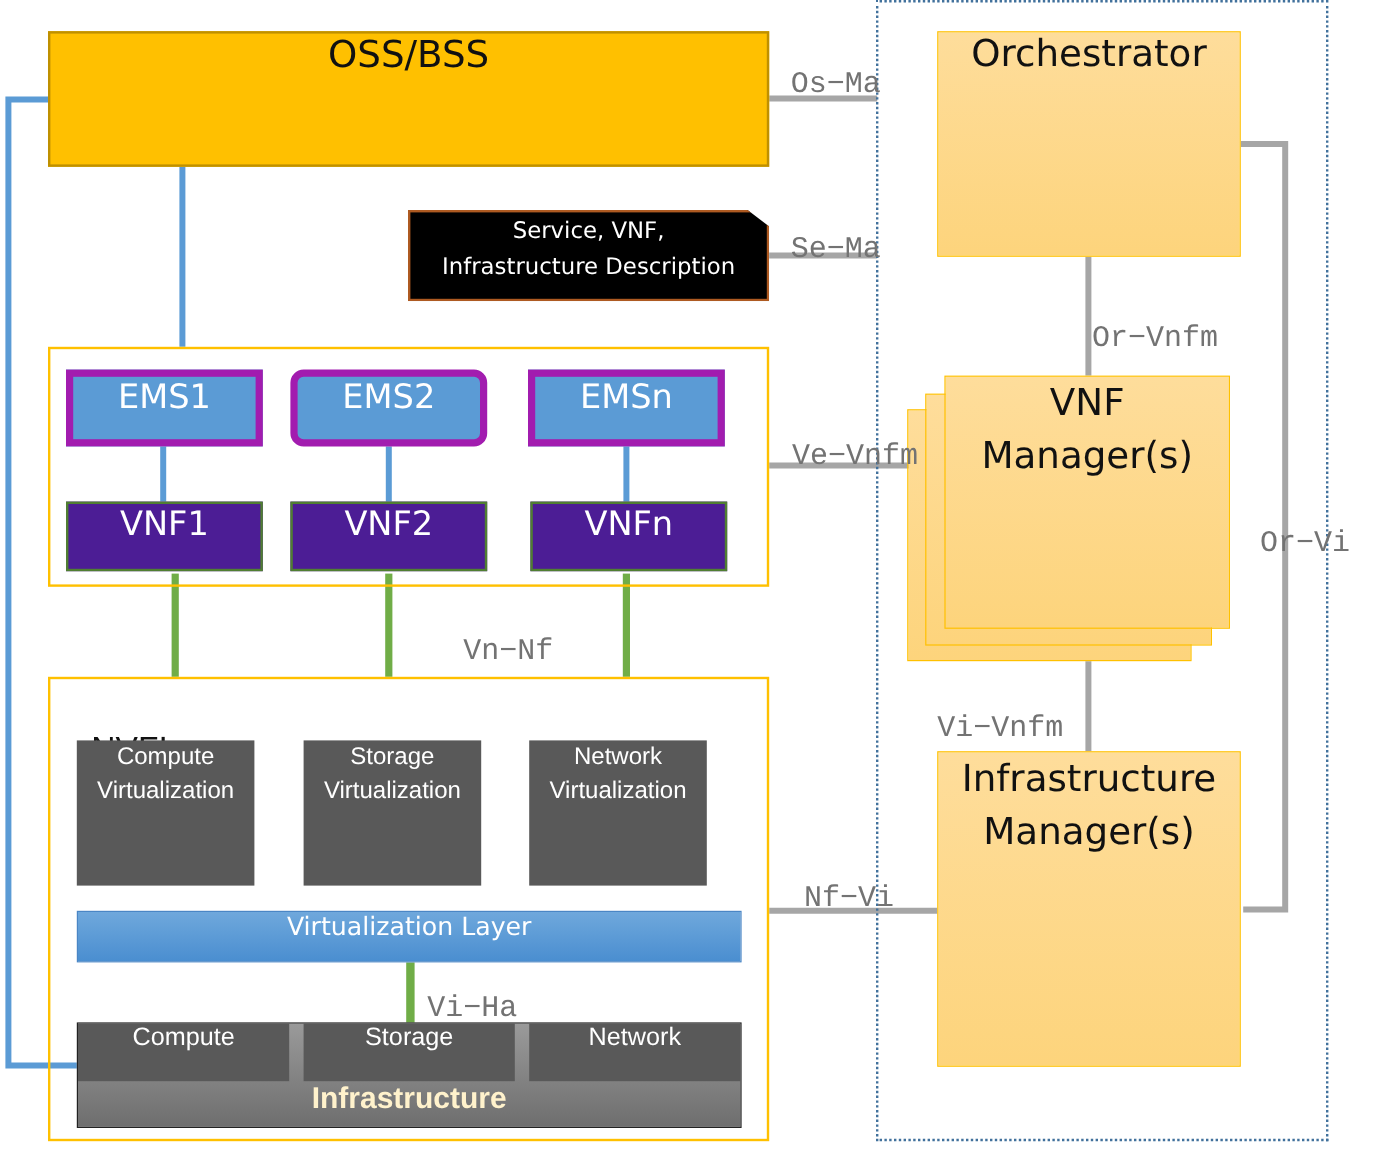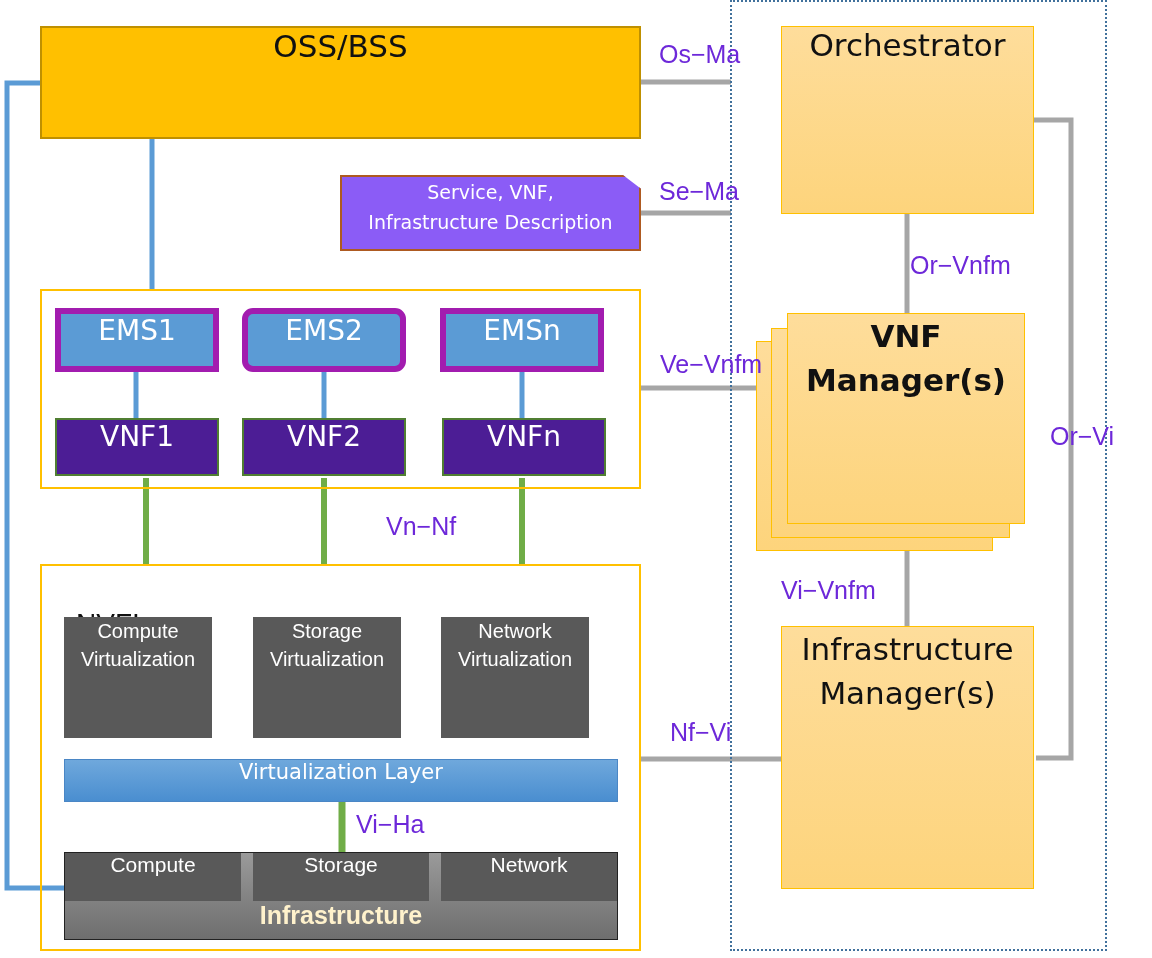--- a/index.html
+++ b/index.html
@@ -1,38 +1,38 @@
 <!DOCTYPE html>
 <html><head>
 <meta charset="utf-8">
 <style>
   html,body{margin:0;padding:0;background:#fff;}
   body{width:1152px;height:958px;position:relative;overflow:hidden;font-family:"DejaVu Sans","Liberation Sans",sans-serif;}
   .abs{position:absolute;box-sizing:border-box;}
   .center{display:flex;justify-content:center;text-align:center;}
   svg.lines{position:absolute;left:0;top:0;width:1152px;height:958px;}
-  .iface{position:absolute;font-family:Liberation Sans, sans-serif;font-size:25px;color:#6d28d9;white-space:nowrap;line-height:1;}
+  .iface{position:absolute;font-family:Liberation Mono, monospace;font-size:25px;color:#737373;white-space:nowrap;line-height:1;margin-top:16px;}
   #oss{left:40px;top:26px;width:601px;height:113px;background:#ffc000;border:2px solid #bf9000;font-size:31px;color:#111;}
-  #desc{left:340px;top:175px;width:301px;height:76px;background:#8b5cf6;border:2px solid #ae5a21;color:#fff;font-size:19px;line-height:30px;clip-path:polygon(0 0,94% 0,100% 18%,100% 100%,0 100%);}
+  #desc{left:340px;top:175px;width:301px;height:76px;background:#000000;border:2px solid #ae5a21;color:#fff;font-size:19px;line-height:30px;clip-path:polygon(0 0,94% 0,100% 18%,100% 100%,0 100%);}
   #vnf-group{left:40px;top:289px;width:601px;height:200px;border:2px solid #ffc000;}
   .ems{height:64px;width:164px;background:#5b9bd5;border:6px solid #a21caf;color:#fff;font-size:28px;top:308px;}
   .vnf{height:58px;width:164px;background:#4c1d95;border:2px solid #507e32;color:#fff;font-size:28px;top:418px;}
   #nvfi{left:40px;top:564px;width:601px;height:387px;border:2px solid #ffc000;}
   #nvfi-title{left:76px;top:608px;font-size:28px;color:#111;font-family:"Liberation Sans",sans-serif;}
   .virt{top:617px;width:148px;height:121px;background:#595959;color:#fff;font-size:20px;line-height:28px;font-family:"Liberation Sans",sans-serif;}
   #vlayer{left:64px;top:759px;width:554px;height:43px;background:linear-gradient(#6fa8dc,#4a8ed0);border:1px solid #4a86c5;color:#fff;font-size:21px;}
   #infra{left:64px;top:852px;width:554px;height:88px;border:1px solid #222;background:linear-gradient(#9a9a9a,#6e6e6e);}
   .hw{top:853px;height:48px;background:#595959;color:#fff;font-size:21px;font-family:"Liberation Sans",sans-serif;}
   #infra-label{left:64px;top:901px;width:554px;height:38px;color:#fff2cc;font-size:25px;font-weight:bold;font-family:"Liberation Sans",sans-serif;}
   #mano{left:730px;top:0px;width:377px;height:951px;border:2px dotted #41719c;}
   .mgr{background:linear-gradient(#fedd9b,#fdd47c);border:1.5px solid #ffc000;color:#111;}
   #orch{left:781px;top:26px;width:253px;height:188px;font-size:31px;}
   #vnfm-3{left:756px;top:341px;width:237px;height:210px;}
   #vnfm-2{left:771px;top:328px;width:239px;height:210px;}
-  #vnfm{left:787px;top:313px;width:238px;height:211px;font-size:31px;line-height:44px;font-weight:bold;}
+  #vnfm{left:787px;top:313px;width:238px;height:211px;font-size:31px;line-height:44px;}
   #vim{left:781px;top:626px;width:253px;height:263px;font-size:31px;line-height:44px;}
 </style>
 </head>
 <body>
 
 <svg class="lines">
 
   <polyline points="40,83 7,83 7,888 64,888" fill="none" stroke="#5b9bd5" stroke-width="5"></polyline>
   <line x1="152" y1="139" x2="152" y2="289" stroke="#5b9bd5" stroke-width="5"></line>
   <line x1="136" y1="372" x2="136" y2="418" stroke="#5b9bd5" stroke-width="5"></line>

